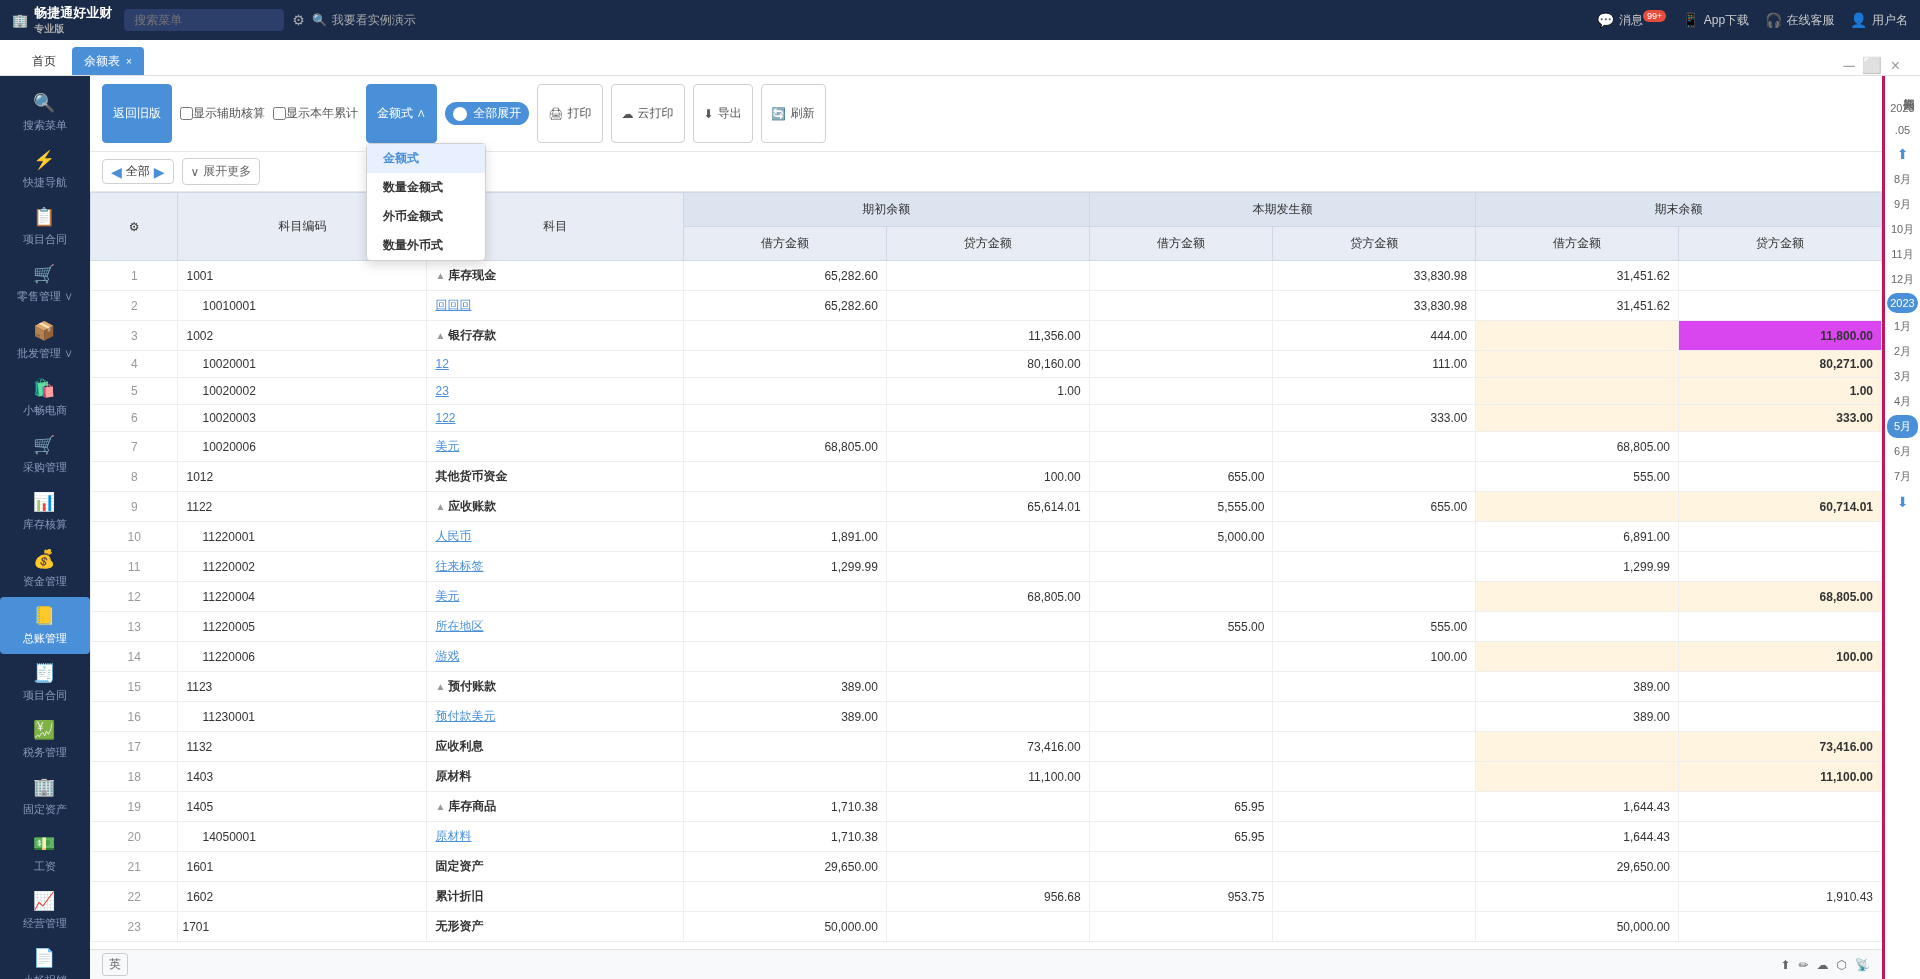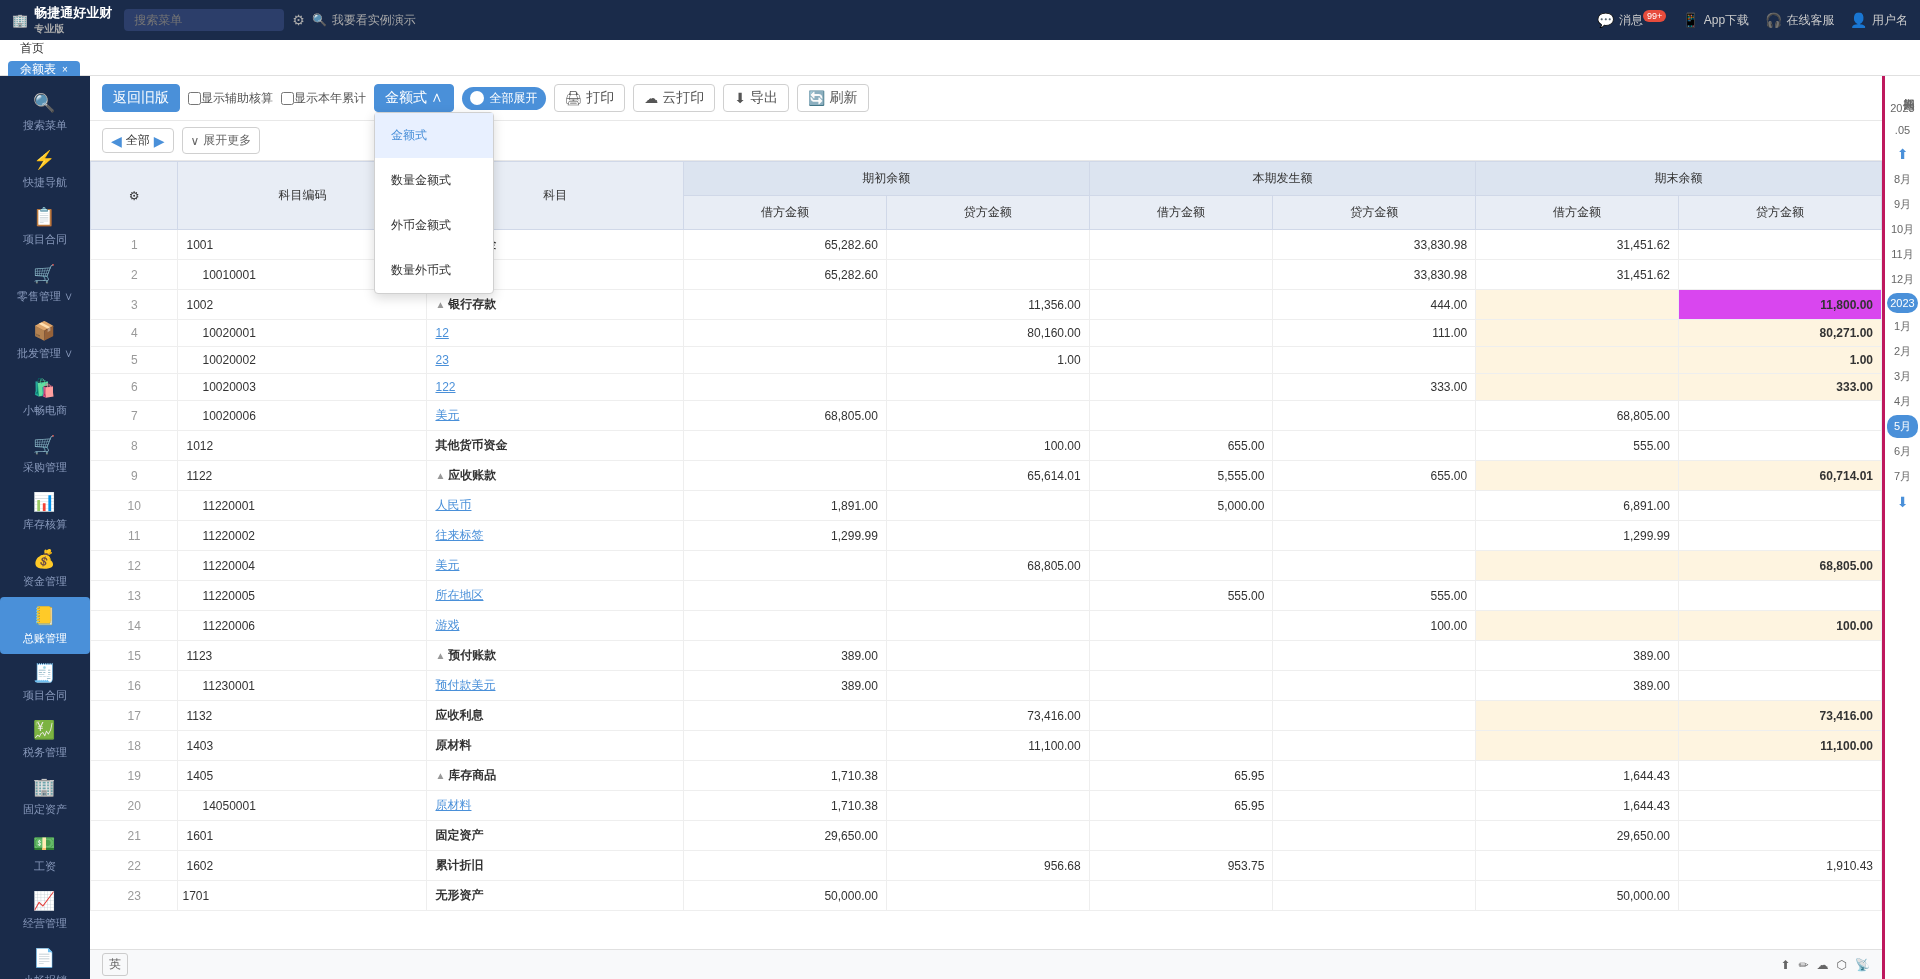--- a/index.html
+++ b/index.html
@@ -11,21 +11,21 @@
     .top-bar-center { flex: 1; display: flex; align-items: center; gap: 8px; }
     .top-bar-search { background: #2c3e6a; border: none; color: #aaa; padding: 4px 10px; border-radius: 4px; width: 160px; font-size: 12px; }
     .top-bar-gear { color: #aaa; font-size: 14px; cursor: pointer; }
     .top-bar-demo { color: #aaa; font-size: 12px; display: flex; align-items: center; gap: 4px; cursor: pointer; }
     .top-bar-right { display: flex; align-items: center; gap: 16px; color: #ccc; font-size: 12px; }
     .top-bar-right .item { display: flex; align-items: center; gap: 4px; cursor: pointer; }
     .top-bar-right .item .icon { font-size: 14px; }
     .notif-badge { background: #e74c3c; color: #fff; font-size: 9px; padding: 1px 4px; border-radius: 8px; margin-left: -4px; margin-top: -8px; }
 
     
-    .tab-bar { display: flex; align-items: flex-start; background: #fff; border-bottom: 1px solid #e0e0e0; height: 36px; padding: 0 8px; gap: 4px; flex-direction: column; }
+    .tab-bar { display: flex; align-items: flex-end; background: #fff; border-bottom: 1px solid #e0e0e0; height: 36px; padding: 0 20px; gap: 4px; }
     .tab { display: flex; align-items: center; padding: 0 12px; height: 28px; border-radius: 4px 4px 0 0; cursor: pointer; font-size: 12px; color: #666; gap: 6px; }
     .tab.home { color: #333; }
     .tab.active { background: #4a90d9; color: #fff; }
     .tab-close { font-size: 10px; cursor: pointer; color: #fff; }
     .tab-bar-right { margin-left: auto; display: flex; align-items: center; gap: 8px; }
     .tab-bar-btn { font-size: 16px; color: #999; cursor: pointer; }
 
     
     .main-layout { display: flex; height: calc(979px - 40px - 36px); }
 
@@ -33,21 +33,21 @@
     .sidebar { width: 90px; background: #1a2b4a; display: flex; flex-direction: column; align-items: center; padding: 8px 0; overflow-y: auto; flex-shrink: 0; }
     .sidebar-item { display: flex; flex-direction: column; align-items: center; padding: 8px 4px; cursor: pointer; color: #8899bb; font-size: 11px; gap: 4px; width: 100%; text-align: center; border-radius: 4px; }
     .sidebar-item.active { background: #4a90d9; color: #fff; }
     .sidebar-item .si-icon { font-size: 18px; }
 
     
     .content { flex: 1; display: flex; flex-direction: column; background: #f0f2f5; overflow: hidden; }
 
     
     .toolbar { display: flex; align-items: center; background: #fff; padding: 8px 12px; gap: 8px; border-bottom: 1px solid #e8e8e8; flex-wrap: wrap; }
-    .toolbar-btn { display: flex; align-items: center; gap: 4px; padding: 4px 10px; border: 1px solid #d0d0d0; border-radius: 4px; cursor: pointer; font-size: 14px; color: #555; background: #fff; }
+    .toolbar-btn { display: flex; align-items: center; gap: 4px; padding: 20px 10px; border: 1px solid #d0d0d0; border-radius: 4px; cursor: pointer; font-size: 12px; color: #555; background: #fff; }
     .toolbar-btn.primary { background: #4a90d9; color: #fff; border-color: #4a90d9; }
     .toolbar-btn.active-blue { background: #4a90d9; color: #fff; border-color: #4a90d9; }
     .toolbar-checkbox { display: flex; align-items: center; font-size: 12px; color: #555; }
     .toolbar-checkbox input { cursor: pointer; }
     .toggle-switch { display: flex; align-items: center; gap: 6px; background: #4a90d9; border-radius: 20px; padding: 3px 8px; color: #fff; font-size: 12px; cursor: pointer; }
     .toggle-dot { width: 14px; height: 14px; background: #fff; border-radius: 50%; }
 
     
     .search-bar { display: flex; align-items: center; gap: 8px; padding: 6px 12px; background: #fff; border-bottom: 1px solid #e8e8e8; }
     .search-input-wrap { display: flex; align-items: center; border: 1px solid #d0d0d0; border-radius: 4px; padding: 3px 8px; gap: 4px; font-size: 12px; color: #333; background: #fff; }
@@ -62,21 +62,21 @@
     thead th.group { background: #dce4f0; }
     tbody tr { border-bottom: 1px solid #eee; }
     tbody td { padding: 6px 8px; border: 1px solid #eee; color: #333; white-space: nowrap; }
     tbody td.num { text-align: right; }
     tbody td.highlighted { background: #fef4e0; text-align: right; font-weight: bold; }
     tbody td.row-num { text-align: center; color: #999; }
     tbody td a { color: #4a90d9; text-decoration: underline; cursor: pointer; }
 
     
     .dropdown-menu { position: absolute; background: #fff; border: 1px solid #d0d0d0; border-radius: 4px; box-shadow: 0 4px 12px rgba(0,0,0,0.15); z-index: 100; min-width: 120px; }
-    .dropdown-menu-item { padding: 14px 16px; font-size: 12px; color: #333; cursor: pointer; }
+    .dropdown-menu-item { padding: 6px 16px; font-size: 12px; color: #333; cursor: pointer; font-weight: bold; }
     .dropdown-menu-item.active { background: #e8f0ff; color: #4a90d9; }
 
     
     .right-panel { width: 38px; background: #fff; border-left: 3px solid #be185d; display: flex; flex-direction: column; padding: 8px 2px; gap: 2px; overflow: hidden; flex-shrink: 0; }
     .right-panel-label { writing-mode: vertical-rl; font-size: 11px; color: #666; padding: 6px 2px; cursor: pointer; }
     .period-item { font-size: 11px; color: #666; text-align: center; padding: 4px 2px; cursor: pointer; border-radius: 2px; }
     .period-item.active { background: #4a90d9; color: #fff; border-radius: 10px; }
     .period-item.highlight { background: #4a90d9; color: #fff; border-radius: 10px; }
 
     

